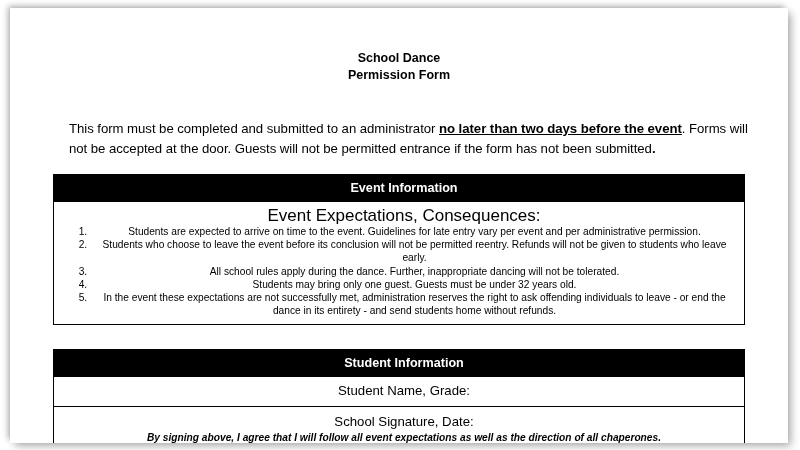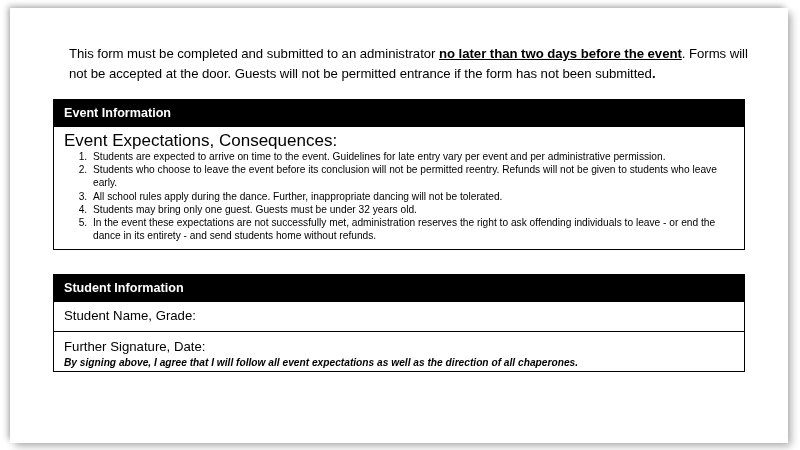--- a/index.html
+++ b/index.html
@@ -71,20 +71,21 @@
   .form-table {
     margin-left: 43px;
     width: 692px;
     border-collapse: collapse;
     table-layout: fixed;
   }
   .form-table td {
     border: 1px solid #000;
     padding: 0;
     vertical-align: top;
+    text-align: center;
   }
   .section-head {
     background: #000000;
     color: #ffffff;
     font-weight: bold;
     font-size: 12.6px;
     line-height: 14px;
     padding: 6px 0 6px 10px !important;
     border: 1px solid #000 !important;
   }
@@ -138,20 +139,24 @@
   }
 
   .table-gap { height: 24px; }
 </style>
 </head>
 <body>
 
 <div id="page-shadow">
 <div id="page">
 
+  <h1 class="doc-title">
+    <span>School Dance</span>
+    <span class="line2">Permission Form</span>
+  </h1>
 
   <p class="intro"><span>This form must be completed and submitted to an administrator </span><span class="u-bold">no later than two days before the event</span><span>. Forms will not be accepted at the door. Guests will not be permitted entrance if the form has not been submitted</span><span class="tail-bold">.</span></p>
 
   <table class="form-table">
     <tbody>
       <tr>
         <td class="section-head">Event Information</td>
       </tr>
       <tr>
         <td class="expect-cell">
@@ -175,21 +180,21 @@
       <tr>
         <td class="section-head">Student Information</td>
       </tr>
       <tr>
         <td class="field-cell">
           <span class="field-label">Student Name, Grade:</span>
         </td>
       </tr>
       <tr>
         <td class="sig-cell">
-          <span class="sig-label">Further Signature, Date:</span>
+          <span class="sig-label">School Signature, Date:</span>
           <span class="sig-sub">By signing above, I agree that I will follow all event expectations as well as the direction of all chaperones.</span>
         </td>
       </tr>
     </tbody>
   </table>
 
 </div>
 </div>
 
 </body></html>

